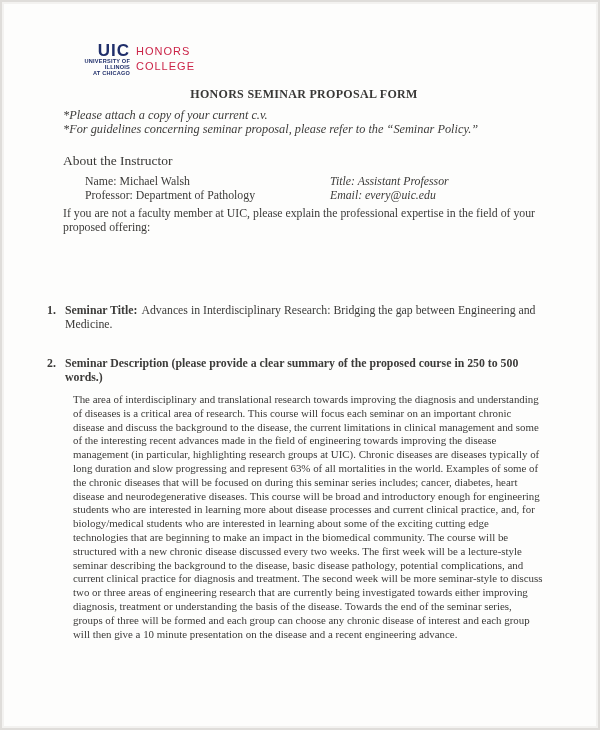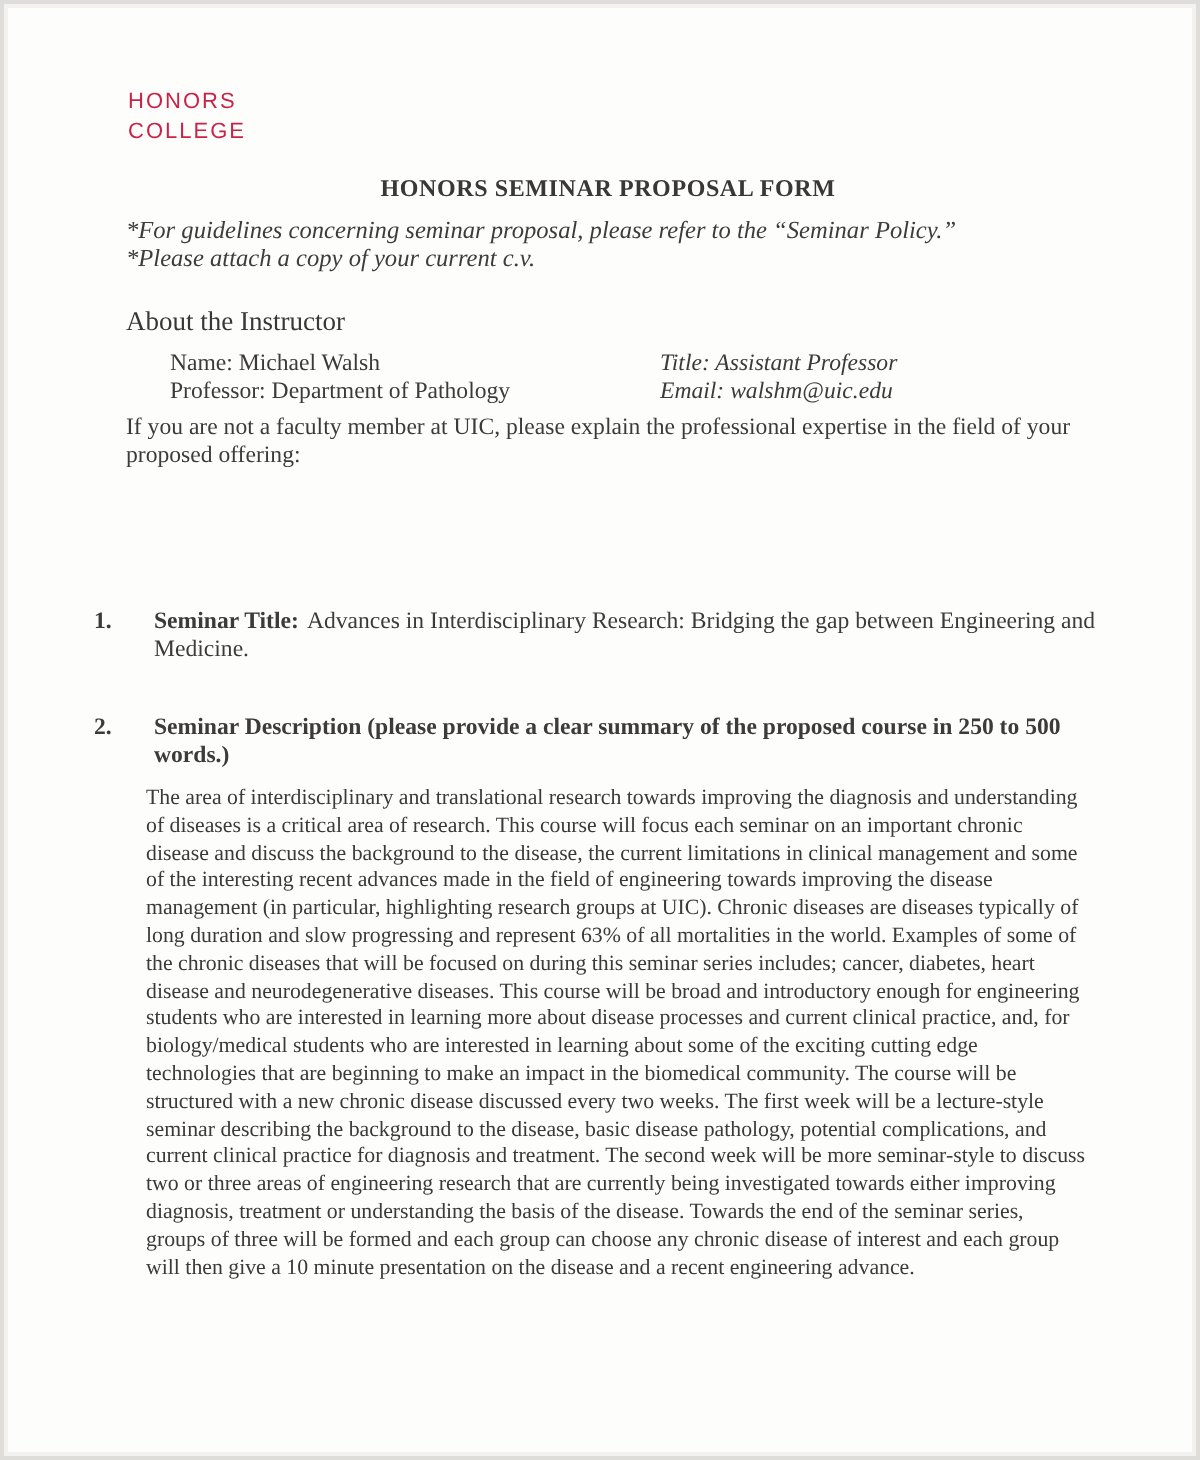--- a/index.html
+++ b/index.html
@@ -120,21 +120,20 @@
     width: 18px;
     flex: 0 0 18px;
     font-weight: bold;
     font-size: 11.8px;
     line-height: 13.8px;
   }
   .q-text {
     width: 478px;
     font-size: 11.8px;
     line-height: 13.8px;
-    margin-left: 12px;
   }
   .q-label { font-weight: bold; margin-right: 4px; }
 
   
   .answer {
     position: absolute;
     top: 393px;
     left: 73px;
     width: 470px;
     font-size: 10.9px;
@@ -142,43 +141,48 @@
     color: #3b3a38;
     text-align: left;
   }
 </style>
 </head>
 <body>
 
 <div class="page">
 
   <div class="logo">
+    <div class="uic-block">
+      <span class="uic-word">UIC</span>
+      <span class="uic-sub">UNIVERSITY OF ILLINOIS</span>
+      <span class="uic-sub">AT CHICAGO</span>
+    </div>
     <div class="hc-block">
       <span>HONORS</span>
       <span>COLLEGE</span>
     </div>
   </div>
 
   <div class="doc-title">HONORS SEMINAR PROPOSAL FORM</div>
 
   <div class="notes">
+    <div>*Please attach a copy of your current c.v.</div>
     <div>*For guidelines concerning seminar proposal, please refer to the “Seminar Policy.”</div>
-    <div>*Please attach a copy of your current c.v.</div>
   </div>
 
   <div class="about-heading">About the Instructor</div>
 
   <div class="info-col col1">
     <span class="info-line"><span>Name:</span> <span>Michael Walsh</span></span>
     <span class="info-line"><span>Professor:</span> <span>Department of Pathology</span></span>
   </div>
 
   <div class="info-col col2">
     <span class="info-line"><span>Title:</span> <span>Assistant Professor</span></span>
-    <span class="info-line"><span>Email:</span> <span>walshm@uic.edu</span></span>
+    <span class="info-line"><span>Email:</span> <span>every@uic.edu</span></span>
   </div>
 
   <div class="non-faculty">If you are not a faculty member at UIC, please explain the professional expertise in the field of your proposed offering:</div>
 
   <div class="q-row q1">
     <span class="q-num">1.</span>
     <span class="q-text"><span class="q-label">Seminar Title:</span><span>Advances in Interdisciplinary Research: Bridging the gap between Engineering and Medicine.</span></span>
   </div>
 
   <div class="q-row q2">

